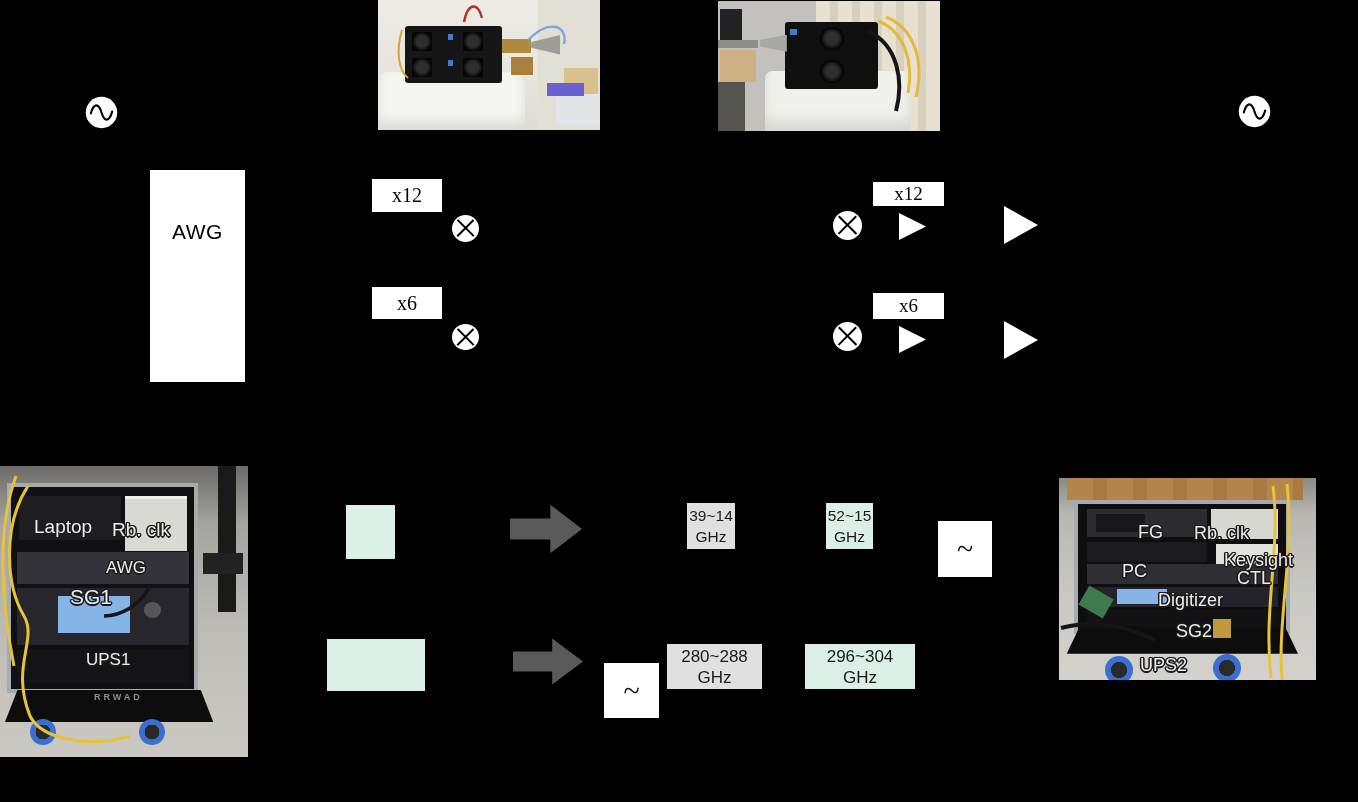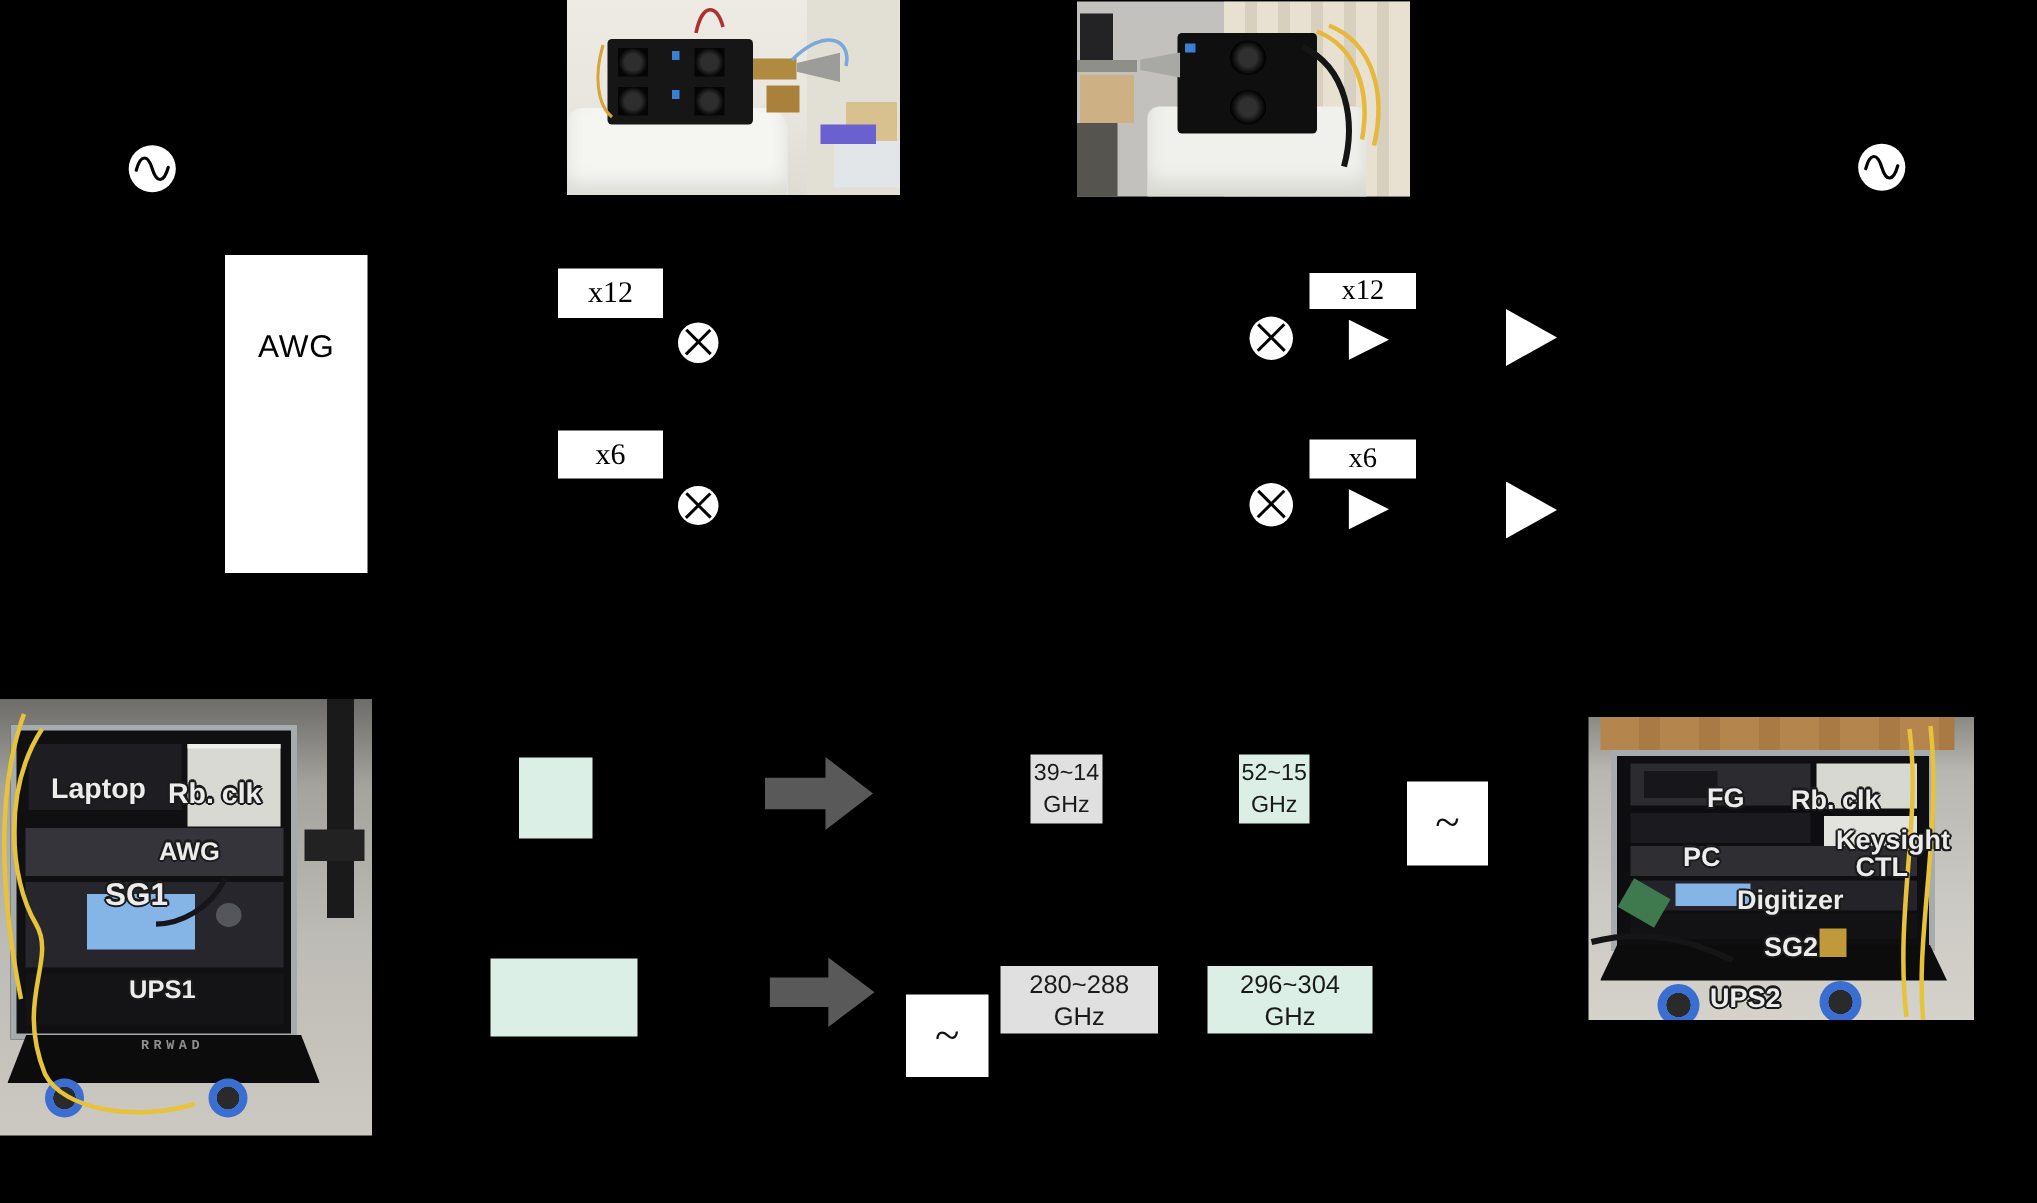--- a/index.html
+++ b/index.html
@@ -21,24 +21,24 @@
   .mint{background:#dcefe6;}
   .graybox{background:#e0e0e0;}
   .freq{color:#1a1a1a;font-size:15.5px;line-height:21px;text-align:center;white-space:pre-line;
         overflow:hidden;display:flex;align-items:center;justify-content:center;}
   .freq-big{font-size:17px;}
   .oscbox{background:#fff;color:#111;display:flex;align-items:center;justify-content:center;
           font-family:"Liberation Serif",serif;font-size:30px;}
 
   
   .photo{overflow:hidden;}
-  .plabel{position:absolute;font-weight:700;color:#ececec;z-index:5;
+  .plabel{position:absolute;font-weight:400;color:#ececec;z-index:5;
           text-shadow:-1.5px 0 #1b1b1b,1.5px 0 #1b1b1b,0 -1.5px #1b1b1b,0 1.5px #1b1b1b,
                       -1px -1px #1b1b1b,1px 1px #1b1b1b,-1px 1px #1b1b1b,1px -1px #1b1b1b;text-align:center;}
-  .basetext{position:absolute;font-weight:700;color:#8f8f8f;letter-spacing:3px;z-index:5;font-family:Liberation Mono, monospace;}
+  .basetext{position:absolute;font-weight:700;color:#8f8f8f;letter-spacing:3px;z-index:5;}
   svg.cables{position:absolute;inset:0;z-index:4;}
 </style>
 </head>
 <body>
 
 <div class="canvas">
 
   <svg class="abs" style="left:85px;top:96px" width="33" height="33" viewBox="0 0 34 34">
     <circle cx="17" cy="17" r="16.2" fill="#fff"></circle>
     <path d="M6,18 C 9,7 14,7 17,17 C 20,27 25,27 28,16" stroke="#000" stroke-width="2.2" fill="none" stroke-linecap="round"></path>
@@ -115,21 +115,21 @@
 
   <div class="abs mint" style="left:346px;top:505px;width:49px;height:54px"></div>
   <div class="abs mint" style="left:327px;top:639px;width:98px;height:52px"></div>
   <div class="abs blockarrow" style="left:510px;top:500px;width:72px;height:58px"></div>
   <div class="abs blockarrow" style="left:513px;top:634px;width:70px;height:55px"></div>
 
   <div class="abs graybox freq" style="left:687px;top:503px;width:48px;height:46px">39~14
 GHz</div>
   <div class="abs mint freq" style="left:826px;top:503px;width:47px;height:46px">52~15
 GHz</div>
-  <div class="abs graybox freq freq-big" style="left:667px;top:644px;width:105px;height:45px">280~288
+  <div class="abs graybox freq freq-big" style="left:667px;top:644px;width:95px;height:45px">280~288
 GHz</div>
   <div class="abs mint freq freq-big" style="left:805px;top:644px;width:110px;height:45px">296~304
 GHz</div>
 
   <div class="abs oscbox" style="left:938px;top:521px;width:54px;height:56px">~</div>
   <div class="abs oscbox" style="left:604px;top:663px;width:55px;height:55px">~</div>
 
   <div class="abs photo" style="left:0;top:466px;width:248px;height:291px;background:linear-gradient(180deg,#6e6c68 0%,#a5a39e 20%,#bdbbb5 55%,#ccc9c2 100%)">
     <div class="abs" style="left:88%;top:0;width:7%;height:50%;background:#1a1a1a"></div>
     <div class="abs" style="left:82%;top:30%;width:16%;height:7%;background:#222"></div>

